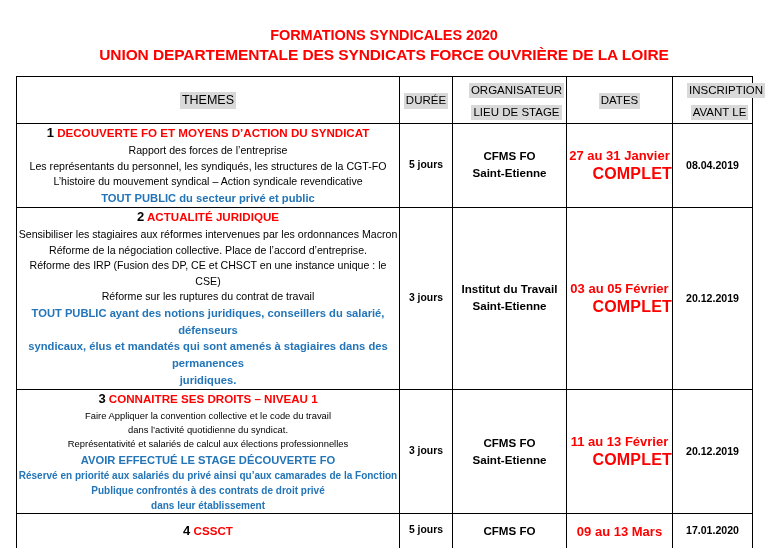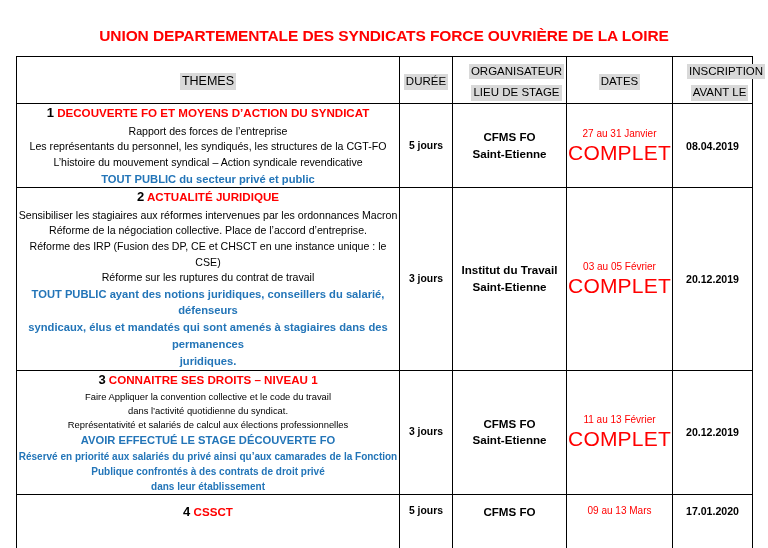--- a/index.html
+++ b/index.html
@@ -109,39 +109,41 @@
     line-height: 1.4;
   }
   td.cell.top { vertical-align: top; padding-top: 9px; }
   td.orga {
     font-size: 11.6px;
     font-weight: bold;
     line-height: 1.45;
   }
   td.dates .d-range {
     color: #FF0000;
-    font-size: 10px;
-    font-weight: normal;
+    font-size: 13px;
+    font-weight: bold;
     line-height: 1.4;
     display: block;
   }
   td.dates .d-complet {
     color: #FF0000;
-    font-size: 21px;
-    font-weight: normal;
+    font-size: 16px;
+    font-weight: bold;
     line-height: 1.15;
     display: block;
     letter-spacing: 0.2px;
+    text-align: right;
   }
   td.insc { font-size: 10.6px; font-weight: bold; }
 </style>
 </head>
 <body>
 
 <div class="page-header">
+  <div class="title-line title-line-1">FORMATIONS SYNDICALES 2020</div>
   <div class="title-line title-line-2">UNION DEPARTEMENTALE DES SYNDICATS FORCE OUVRIÈRE DE LA LOIRE</div>
 </div>
 
 <div class="table-wrap">
 <table class="schedule">
   <colgroup>
     <col class="c-themes">
         <col class="c-duree">
         <col class="c-orga">
     <col class="c-dates">

